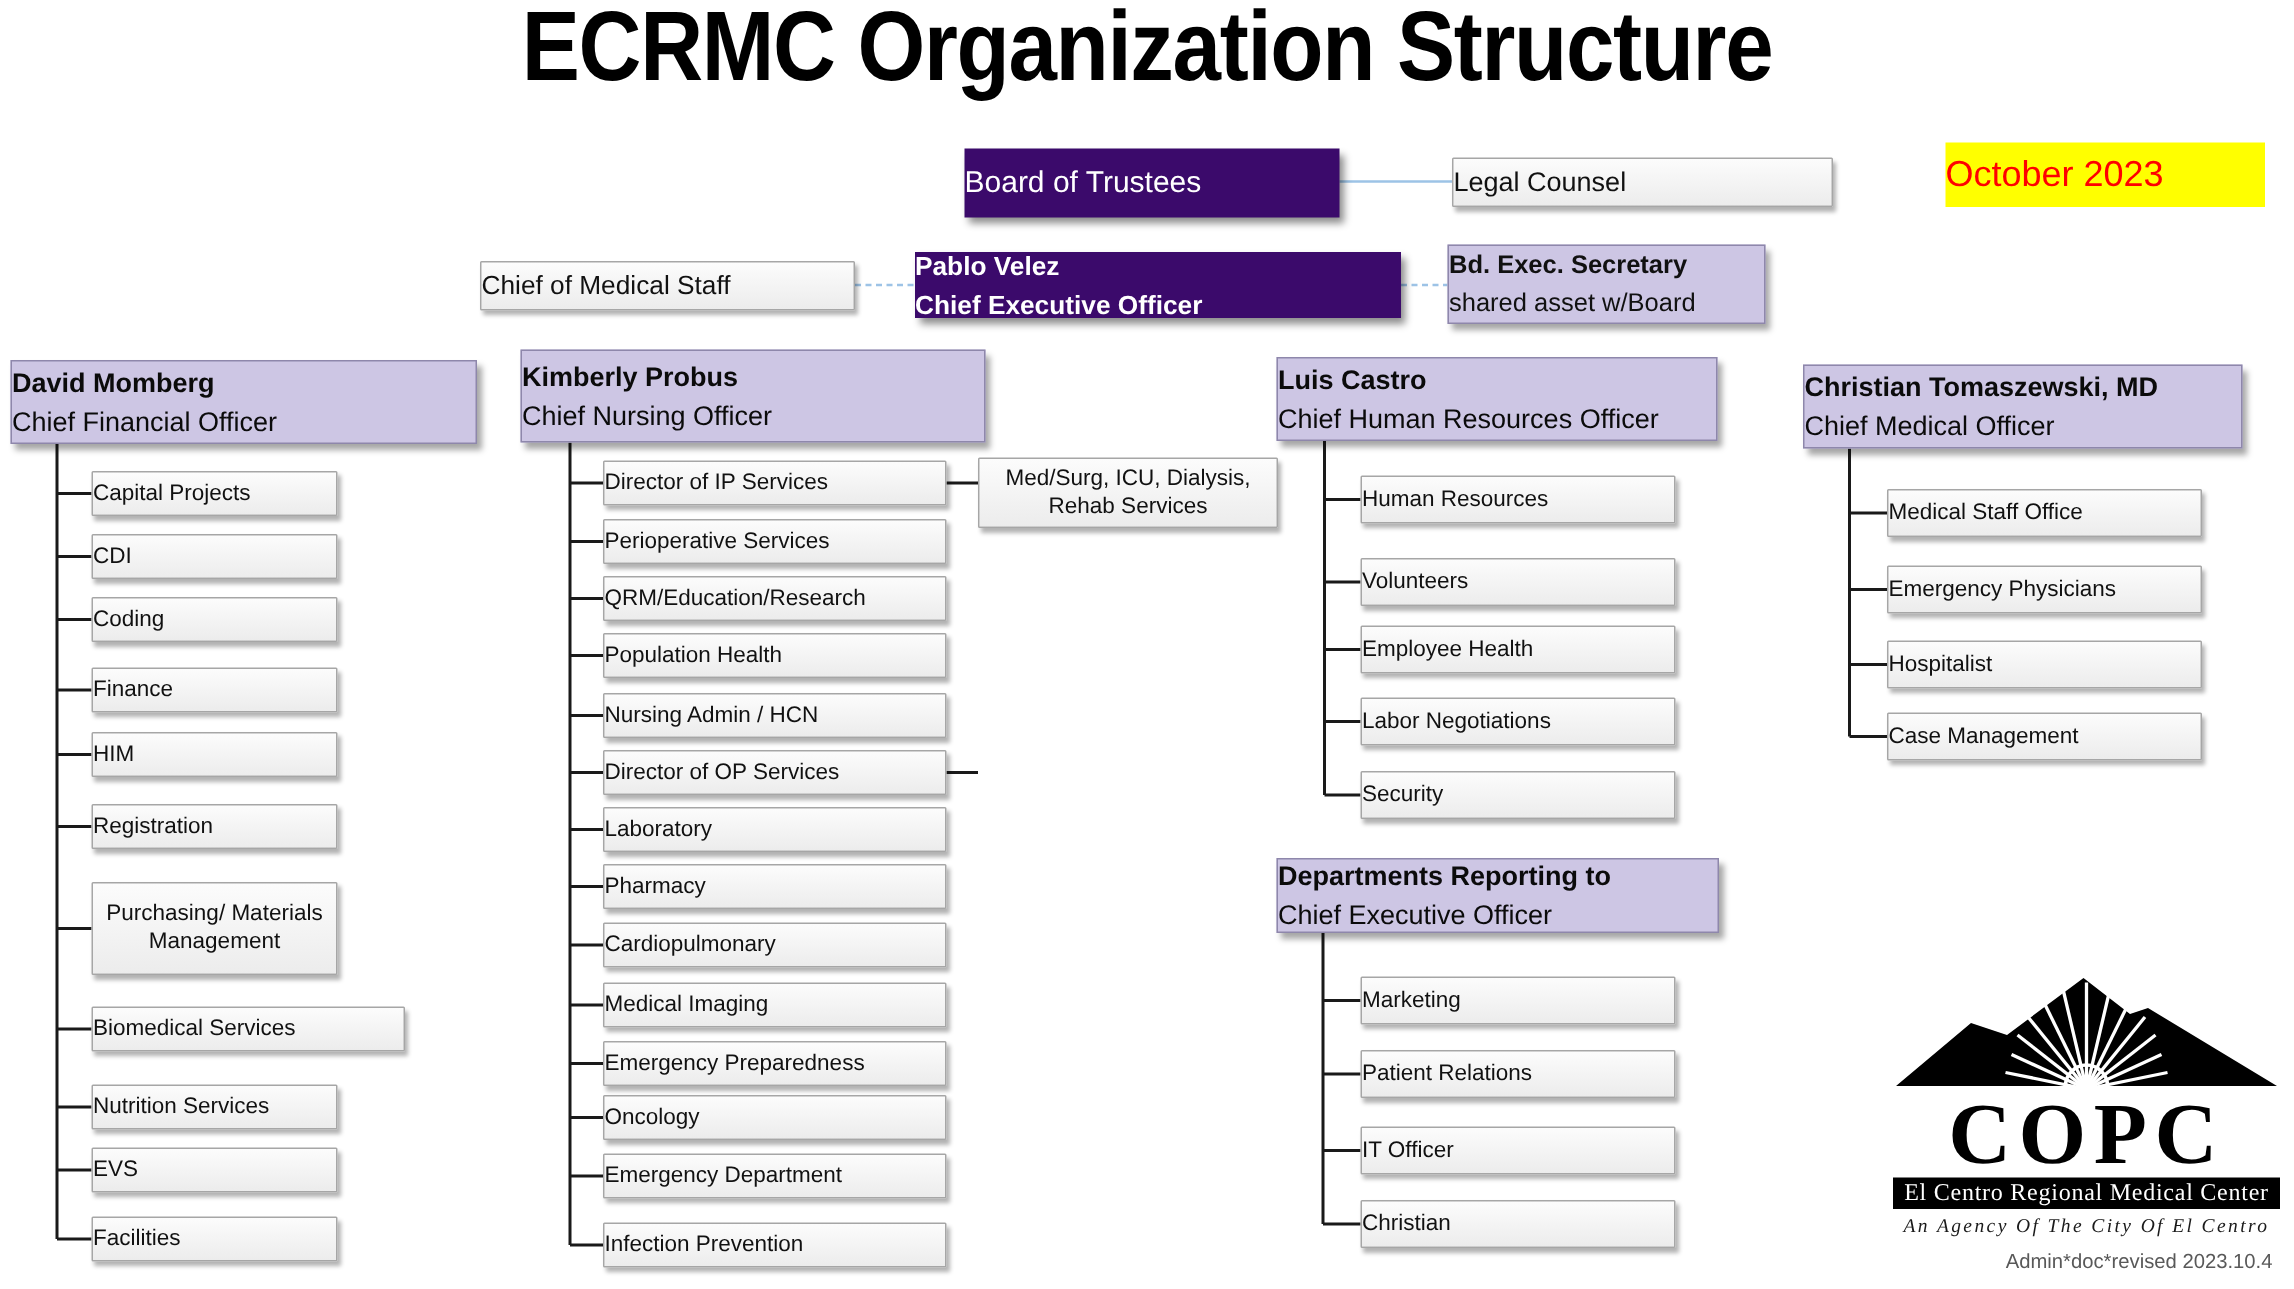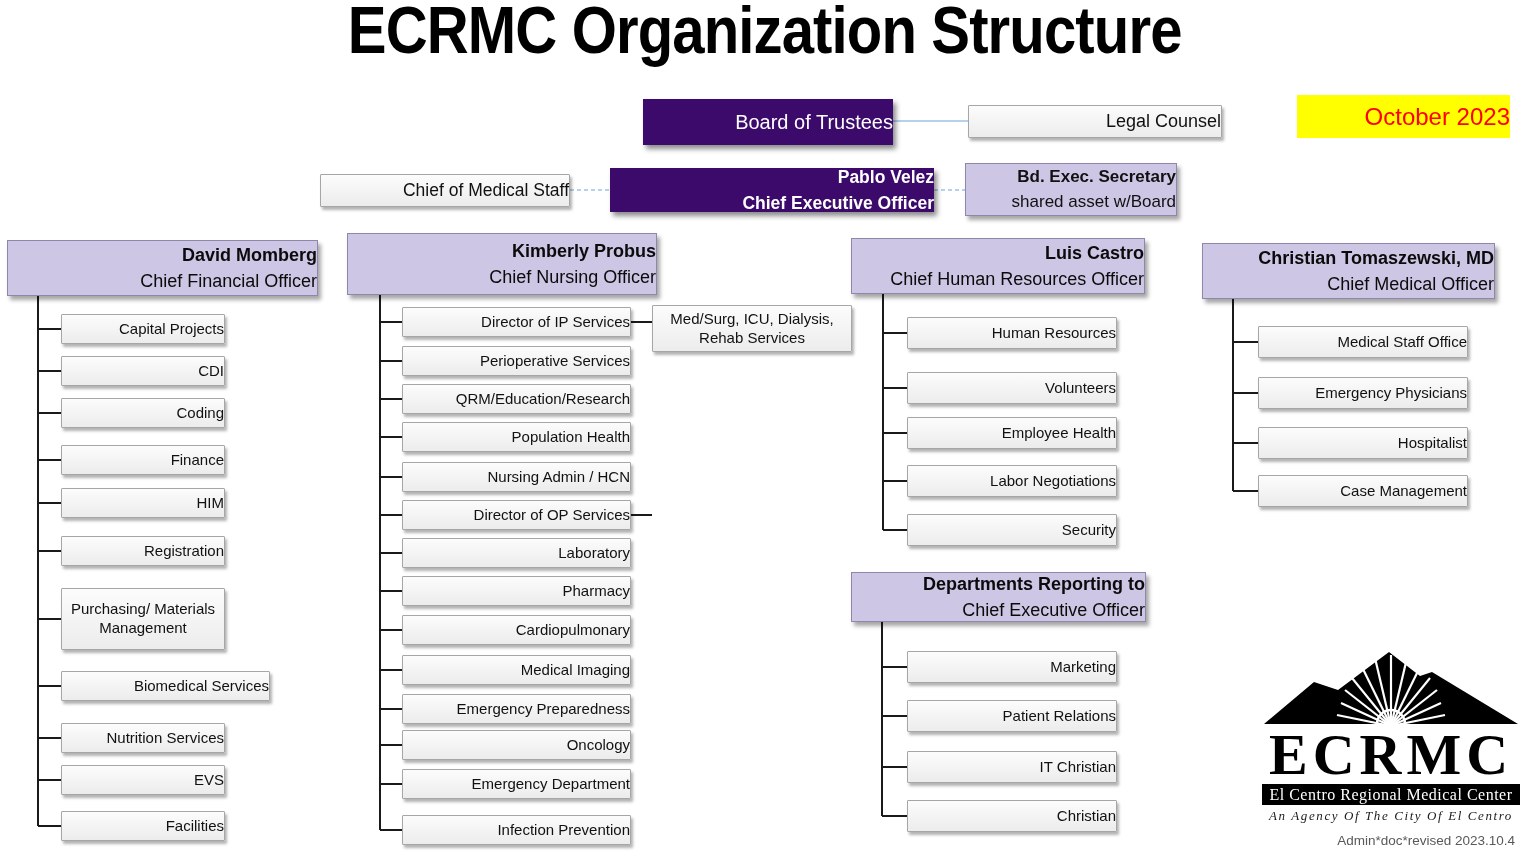--- a/index.html
+++ b/index.html
@@ -13,21 +13,21 @@
 
   .title-wrap{position:absolute;left:0;top:-8px;width:100%;text-align:center}
   .title{display:inline-block;font-size:66px;font-weight:700;letter-spacing:-1px;
          transform:scaleX(.88);transform-origin:center;white-space:nowrap;color:#000}
 
   .wires{position:absolute;left:0;top:0;width:1529px;height:859px;pointer-events:none}
   .wire{stroke:var(--line-black);stroke-width:2;fill:none}
   .wire-blue{stroke:var(--wire-blue);stroke-width:1.6;fill:none}
   .wire-blue-dashed{stroke:var(--wire-blue);stroke-width:1.6;fill:none;stroke-dasharray:4 3}
 
-  .box{position:absolute;display:flex;flex-direction:column;align-items:flex-end;justify-content:center;
+  .box{position:absolute;display:flex;flex-direction:column;align-items:flex-start;justify-content:center;
        text-align:center;line-height:1.25}
   .node{background:linear-gradient(180deg,#fcfcfc 0%,#ececec 100%);border:1px solid #a6a6a6;
         box-shadow:2px 3px 3px rgba(0,0,0,.30);font-size:15px;color:#111;border-radius:1px}
   .head{background:var(--lavender);border:1px solid var(--lavender-border);
         box-shadow:3px 4px 4px rgba(0,0,0,.35);font-size:18px;color:#0b0b0b;line-height:1.45}
   .head .name{font-weight:700}
   .purple-box{background:var(--purple);color:#fff;box-shadow:3px 4px 5px rgba(0,0,0,.45);border:none}
   .board{font-size:20px}
   .ceo{font-size:17.5px;font-weight:700;line-height:1.5}
   .white-plain{font-size:17.5px}
@@ -219,21 +219,21 @@
       <span>Case Management</span>
     </div>
 
   <div class="box node" style="left:907px;top:651px;width:210px;height:32px">
       <span>Marketing</span>
     </div>
   <div class="box node" style="left:907px;top:700px;width:210px;height:32px">
       <span>Patient Relations</span>
     </div>
   <div class="box node" style="left:907px;top:751px;width:210px;height:32px">
-      <span>IT Christian</span>
+      <span>IT Officer</span>
     </div>
   <div class="box node" style="left:907px;top:800px;width:210px;height:32px">
       <span>Christian</span>
     </div>
 
   <div class="logo">
     <svg width="258" height="76" viewBox="0 0 258 76">
       <polygon points="2,74 52,32 76,40 127,2 158,26 170,22 256,74" fill="#000"></polygon>
       <g stroke="#fff" stroke-width="2.2">
         <line x1="129" y1="76" x2="183" y2="65"></line>
@@ -245,20 +245,20 @@
         <line x1="129" y1="76" x2="129" y2="5"></line>
         <line x1="129" y1="76" x2="113" y2="8"></line>
         <line x1="129" y1="76" x2="100" y2="17"></line>
         <line x1="129" y1="76" x2="90" y2="28"></line>
         <line x1="129" y1="76" x2="83" y2="40"></line>
         <line x1="129" y1="76" x2="79" y2="53"></line>
         <line x1="129" y1="76" x2="75" y2="65"></line>
       </g>
       <path d="M115 74 A14 14 0 0 1 143 74" fill="none" stroke="#fff" stroke-width="2.4"></path>
     </svg>
-    <div class="logo-acronym">ECRMC</div>
+    <div class="logo-acronym">COPC</div>
     <div class="logo-bar">El Centro Regional Medical Center</div>
     <div class="logo-tagline">An Agency Of The City Of El Centro</div>
   </div>
 
   <div class="footer-note">Admin*doc*revised 2023.10.4</div>
 
 </div>
 
 </body></html>

